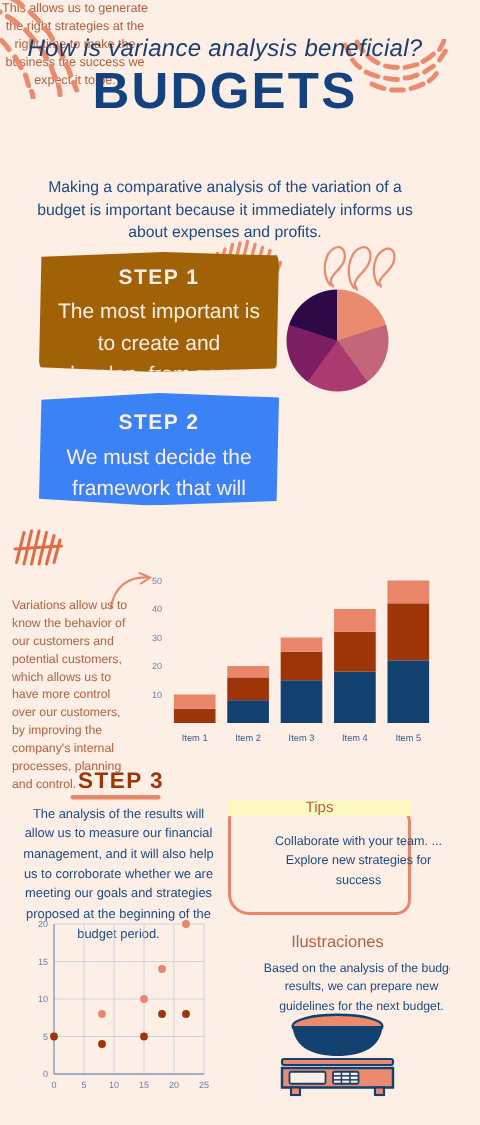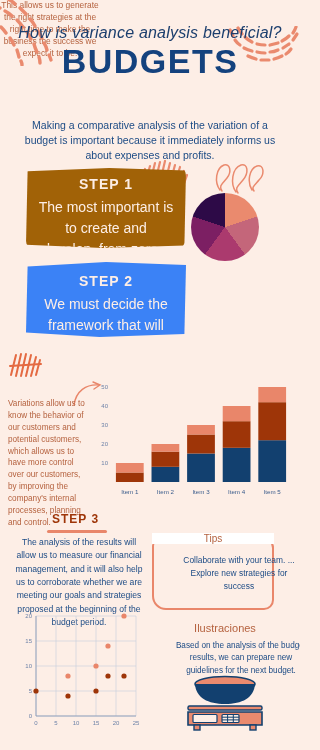--- a/index.html
+++ b/index.html
@@ -111,21 +111,21 @@
   
   #bar-chart {
     position: absolute; left: 94px; top: 383px;
     width: 200px; height: 115px;
   }
 
   
   #step3-title {
     position: absolute; left: 52px; top: 512px;
     color: #9e3508;
-    font-size: 12px;
+    font-size: 15px;
     font-weight: bold;
     letter-spacing: 1px;
   }
   #step3-underline {
     position: absolute; left: 47px; top: 530px;
     width: 60px; height: 2.5px;
     background: #e9866a;
     border-radius: 2px;
   }
   #step3-body {
@@ -141,21 +141,21 @@
     position: absolute; left: 152px; top: 536px;
     width: 122px; height: 74px;
     border: 2px solid #e9866a;
     border-radius: 10px 12px 10px 14px;
   }
   #tips-title {
     position: absolute; left: 152px; top: 533px; width: 122px;
     text-align: center;
     color: #b5623f;
     font-size: 10px;
-    background: #ffffff;
+    background: #fef9c3;
   }
   #tips-body {
     position: absolute; left: 156px; top: 554px; width: 114px;
     text-align: center;
     color: #1c4b85;
     font-size: 8.4px;
     line-height: 1.55;
     margin-left: 26px;
   }
 

